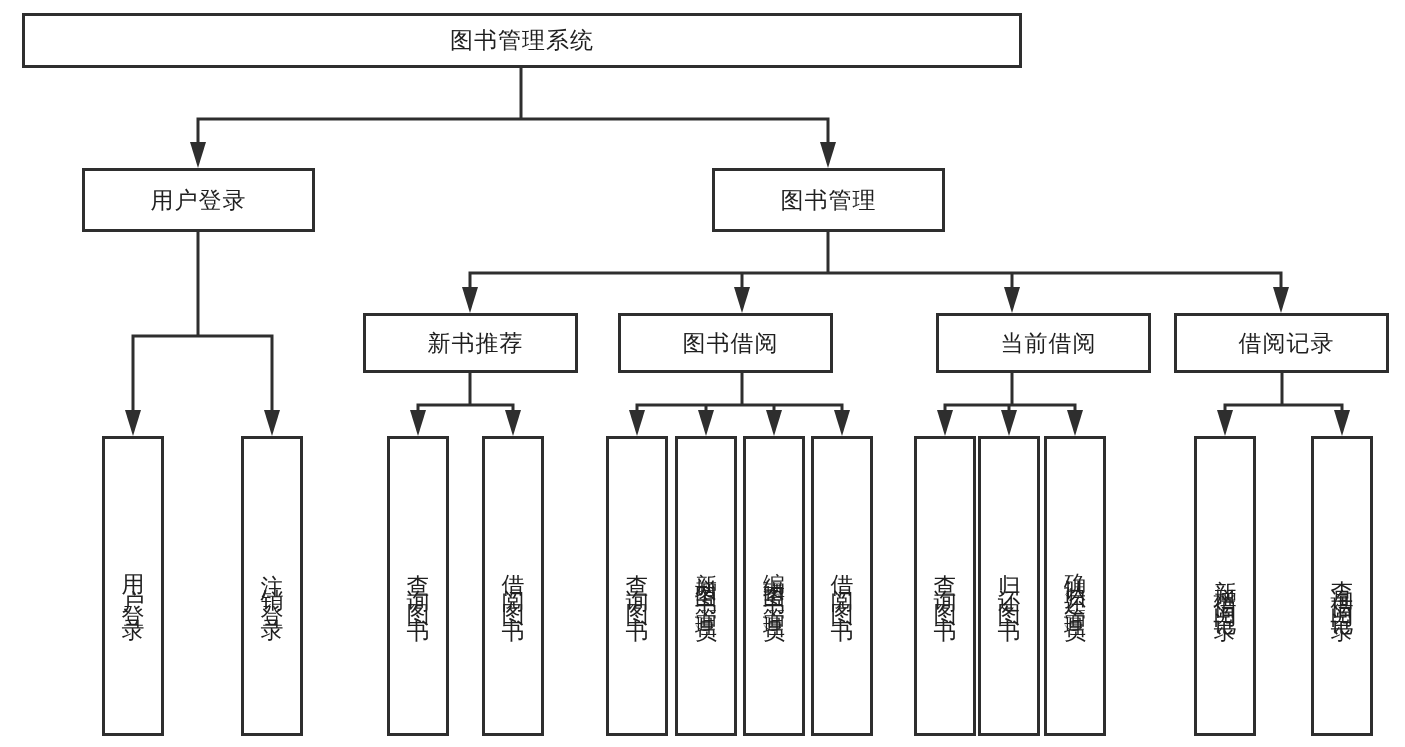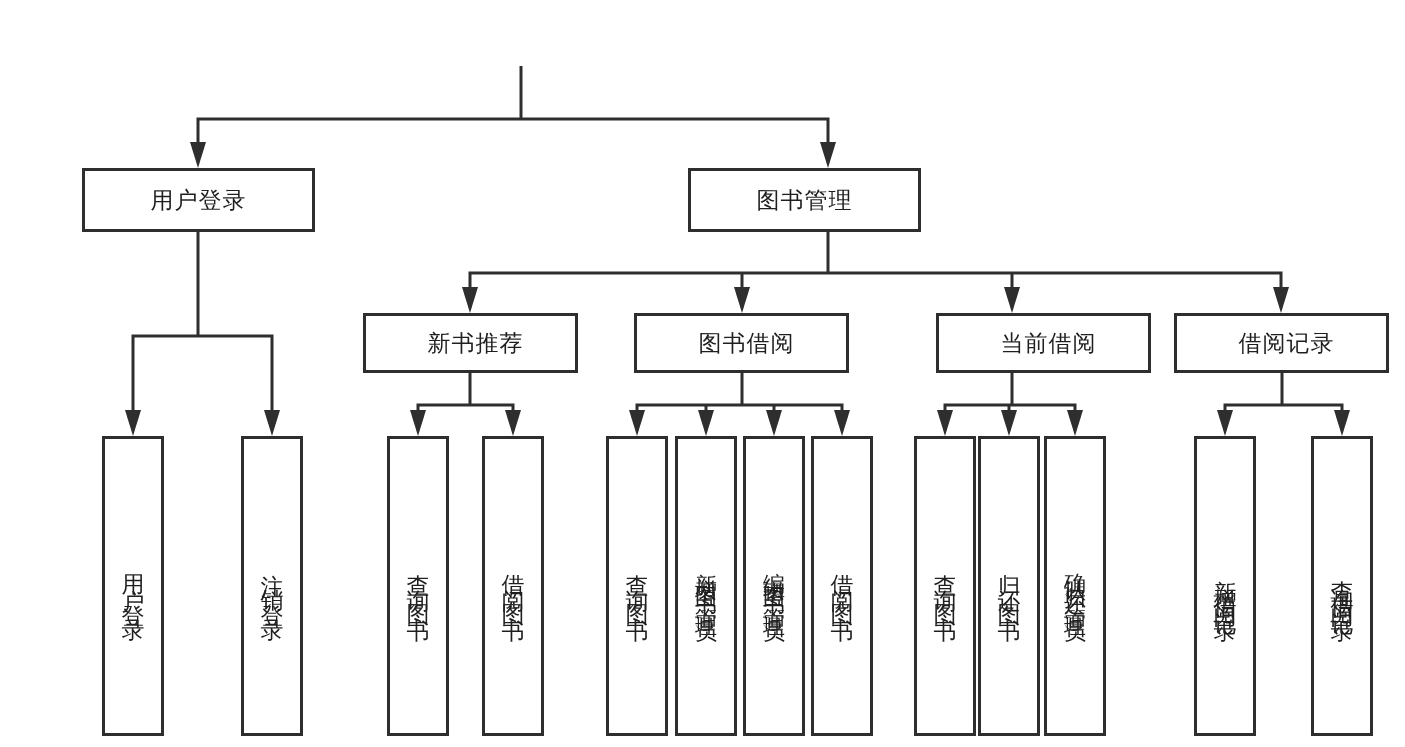--- a/index.html
+++ b/index.html
@@ -136,32 +136,35 @@
     </g>
 
     <g>
       <path d="M1282 371 V405"></path>
       <path d="M1225 412 V405 H1342 V412"></path>
       <polygon points="1217,410 1233,410 1225,436"></polygon>
       <polygon points="1334,410 1350,410 1342,436"></polygon>
     </g>
   </svg>
 
+  <div class="node hnode root-node">
+    <span>图书管理系统</span>
+  </div>
 
   <div class="node hnode level2-node" style="left:82px;">
     <span>用户登录</span>
   </div>
-  <div class="node hnode level2-node" style="left:688px;">
+  <div class="node hnode level2-node" style="left:712px;">
     <span>图书管理</span>
   </div>
 
   <div class="node hnode module-node" style="left:363px;">
     <span>新书推荐</span>
   </div>
-  <div class="node hnode module-node" style="left:634px;">
+  <div class="node hnode module-node" style="left:618px;">
     <span>图书借阅</span>
   </div>
   <div class="node hnode module-node" style="left:936px;">
     <span>当前借阅</span>
   </div>
   <div class="node hnode module-node" style="left:1174px;">
     <span>借阅记录</span>
   </div>
 
   <div class="node vbox" style="left:102px;">

